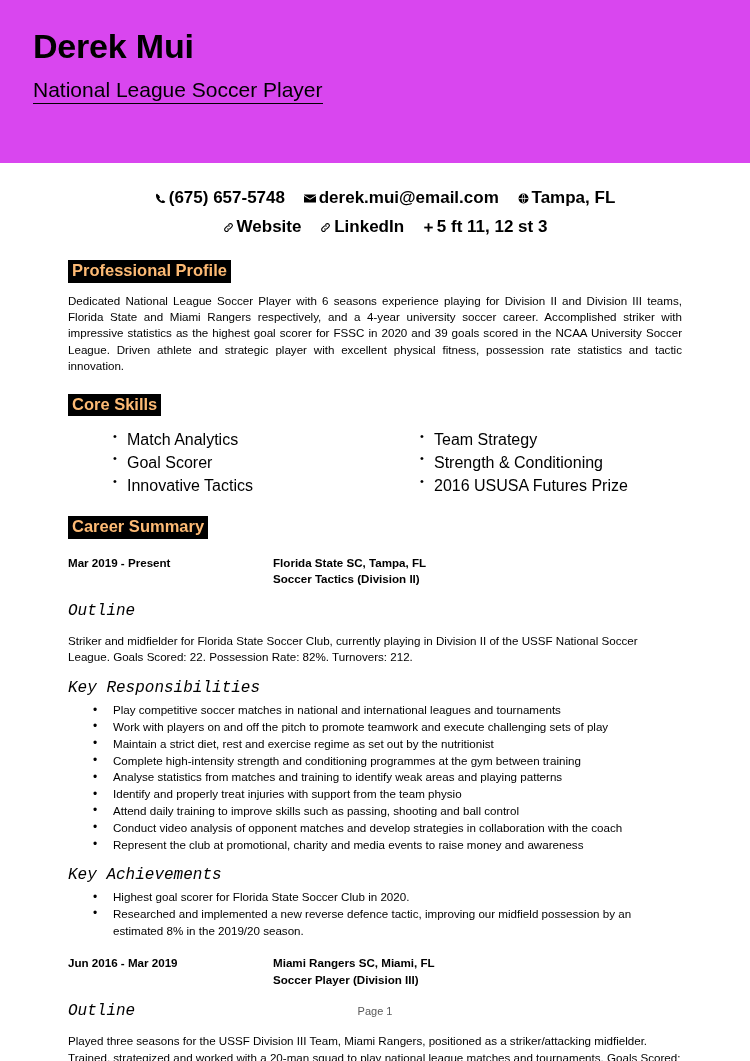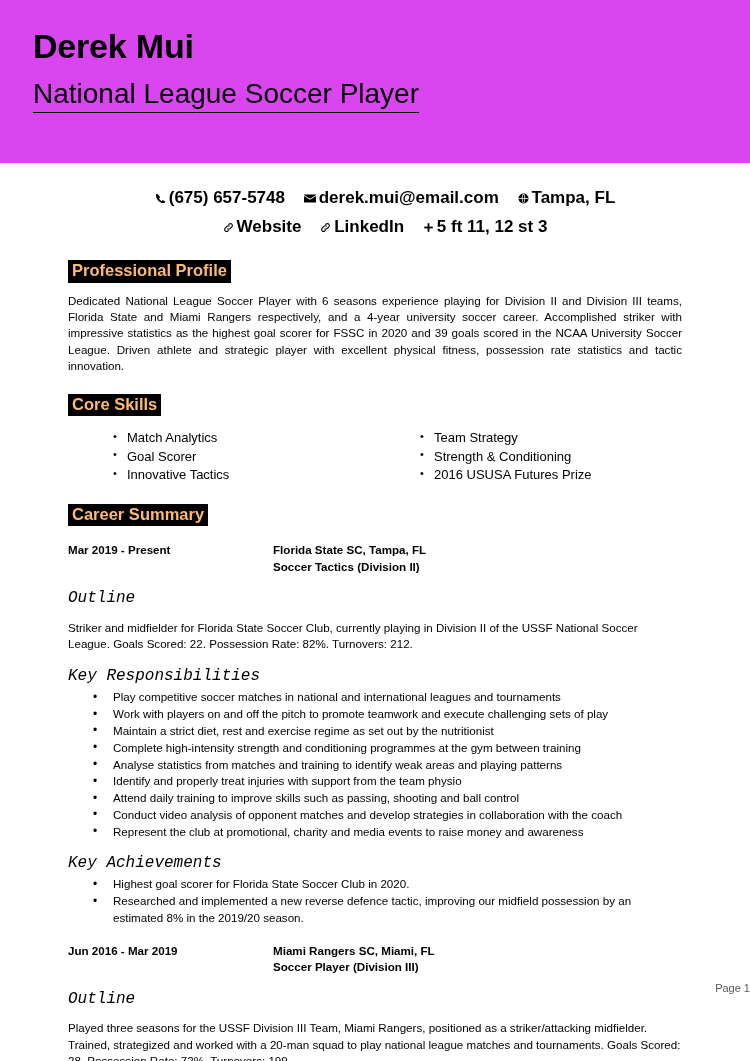--- a/index.html
+++ b/index.html
@@ -24,21 +24,21 @@
     padding: 26px 0 0 33px;
   }
   .name {
     font-size: 34px;
     font-weight: bold;
     line-height: 1.18;
     letter-spacing: -0.2px;
     margin: 0;
   }
   .job-title {
-    font-size: 28px;
+    font-size: 21px;
     font-weight: normal;
     margin: 11px 0 0 0;
     display: inline-block;
     border-bottom: 1.6px solid #000;
     padding-bottom: 1px;
     line-height: 1.2;
   }
 
   
   .contact {
@@ -99,21 +99,21 @@
     box-sizing: border-box;
   }
   .skills-col:first-child { padding-left: 45px; }
   .skills-col:last-child  { padding-left: 45px; }
   ul.bullets {
     margin: 0;
     padding: 0;
     list-style: none;
   }
   ul.bullets li {
-    font-size: 13px;
+    font-size: 16px;
     line-height: 1.42;
     position: relative;
     padding-left: 14px;
   }
   ul.bullets li::before {
     content: "\2022";
     position: absolute;
     left: 0;
     top: -0.5px;
     font-size: 11px;
@@ -153,22 +153,22 @@
     content: "\2022";
     font-size: 12px;
     top: -0.5px;
   }
 
   
   .footer {
     position: absolute;
     left: 0;
     right: 0;
-    top: 982px;
-    text-align: right;
+    top: 1005px;
+    text-align: center;
     font-size: 11px;
     color: #595959;
   }
 </style>
 </head>
 <body>
 
 <div class="banner">
   <h1 class="name">Derek Mui</h1>
   <div>

